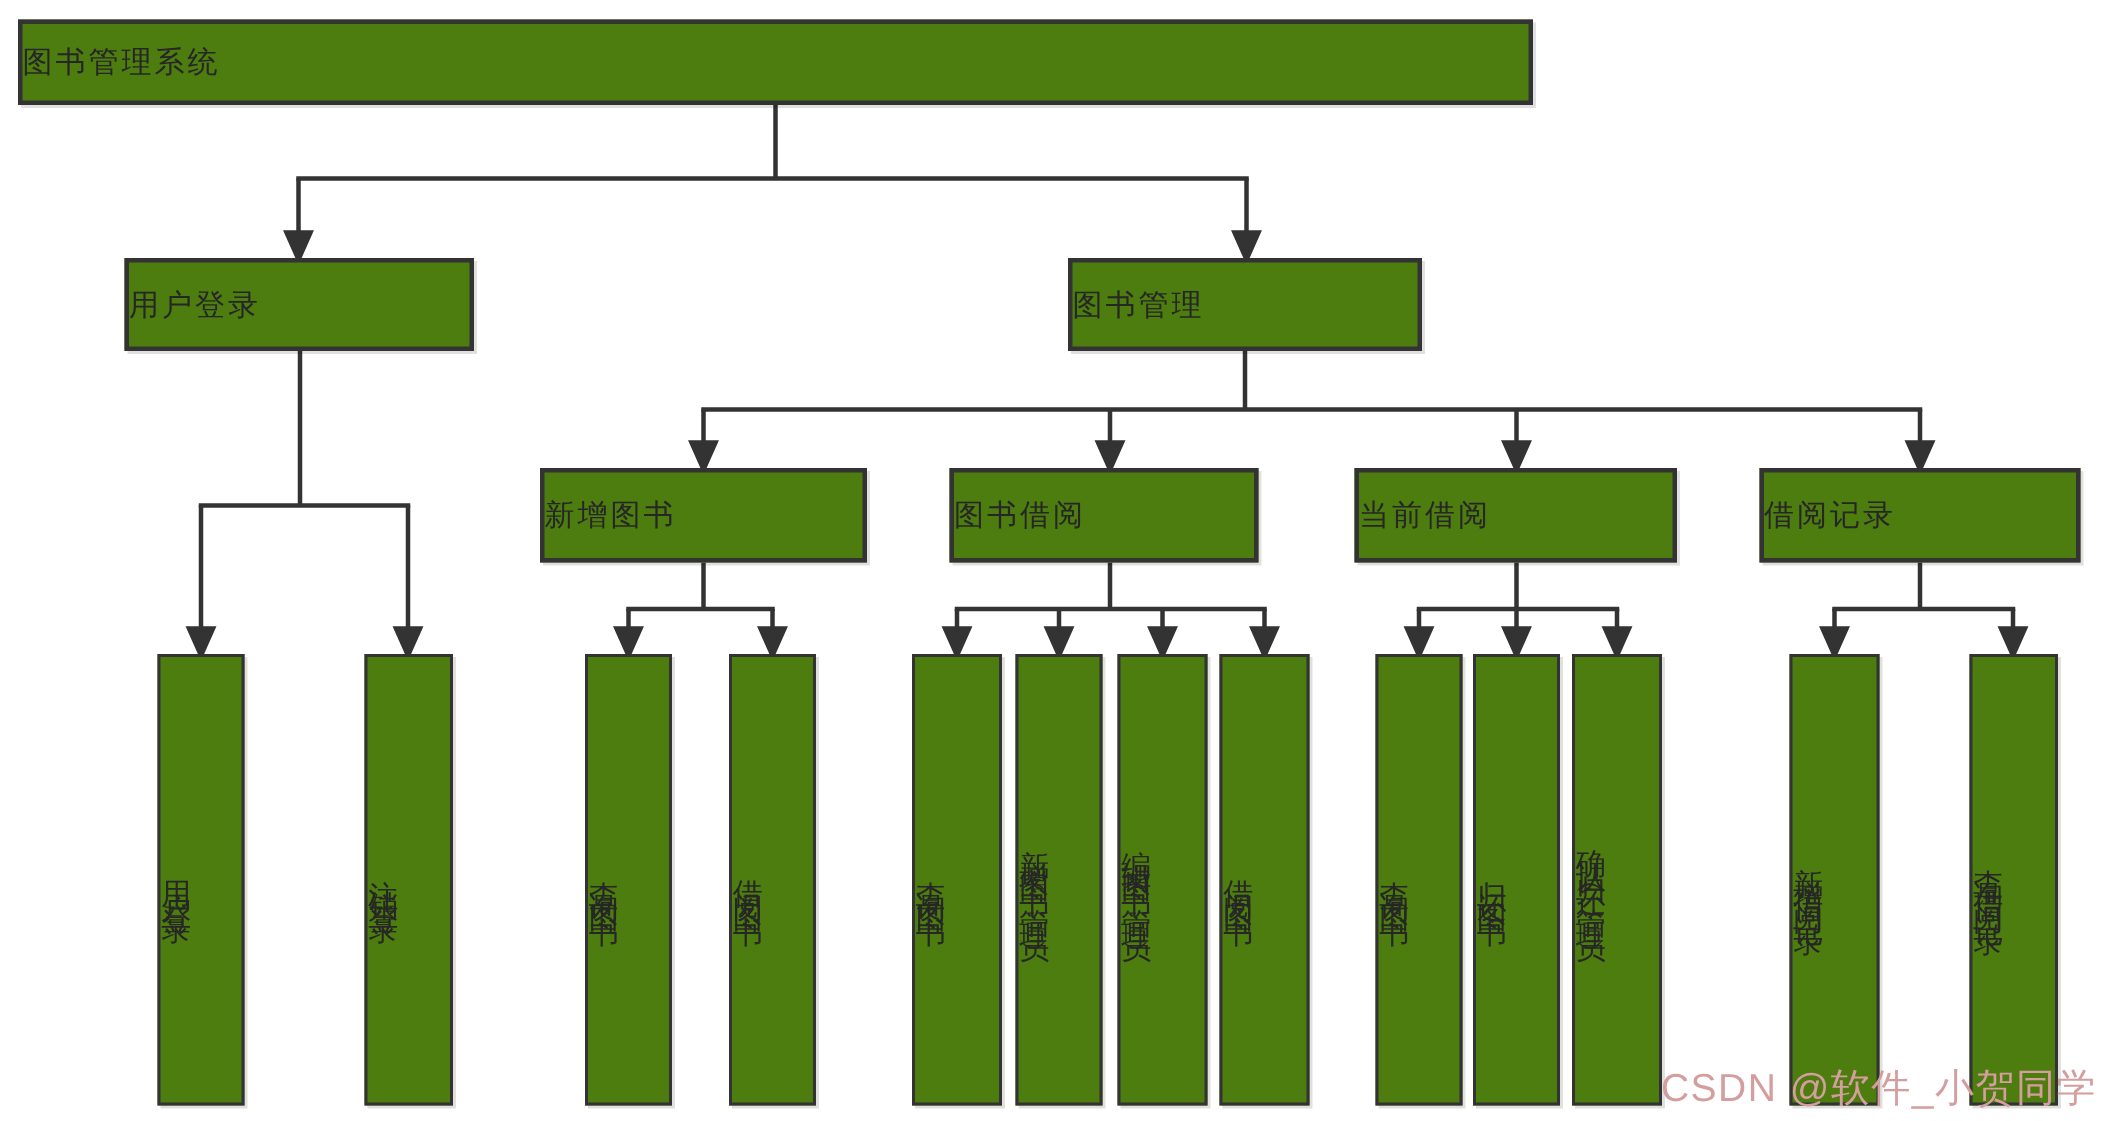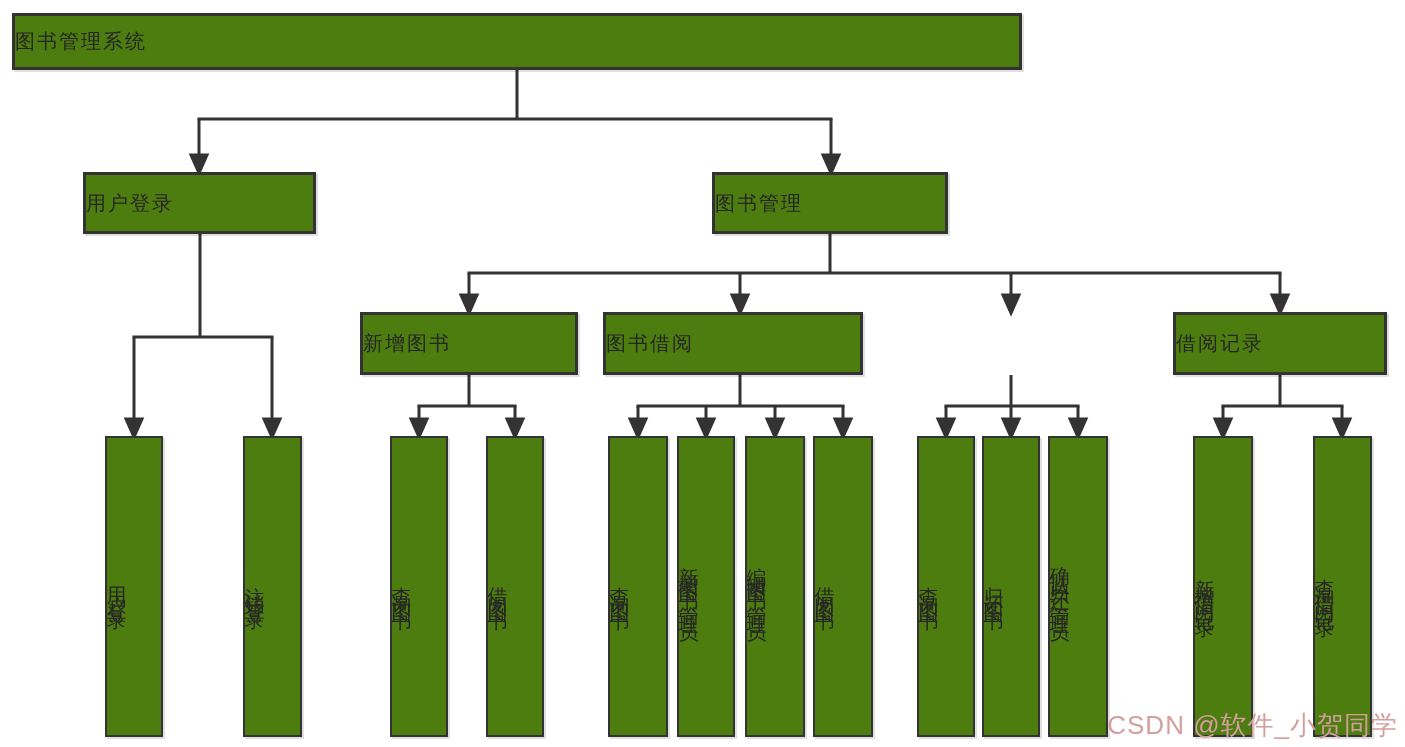--- a/index.html
+++ b/index.html
@@ -125,22 +125,25 @@
   <div class="box h" style="left:83px;top:172px;width:233px;height:62px">
     <span>用户登录</span>
   </div>
   <div class="box h" style="left:712px;top:172px;width:236px;height:62px">
     <span>图书管理</span>
   </div>
 
   <div class="box h" style="left:360px;top:312px;width:218px;height:63px">
     <span>新增图书</span>
   </div>
-  <div class="box h" style="left:603px;top:312px;width:260px;height:63px">
+  <div class="box h" style="left:633px;top:312px;width:206px;height:63px">
     <span>图书借阅</span>
+  </div>
+  <div class="box h" style="left:903px;top:312px;width:215px;height:63px">
+    <span>当前借阅</span>
   </div>
   <div class="box h" style="left:1173px;top:312px;width:214px;height:63px">
     <span>借阅记录</span>
   </div>
 
   <div class="box v" style="left:105px;top:436px;width:58px;height:301px">
     <span>用户登录</span>
   </div>
   <div class="box v" style="left:243px;top:436px;width:59px;height:301px">
     <span>注销登录</span>

